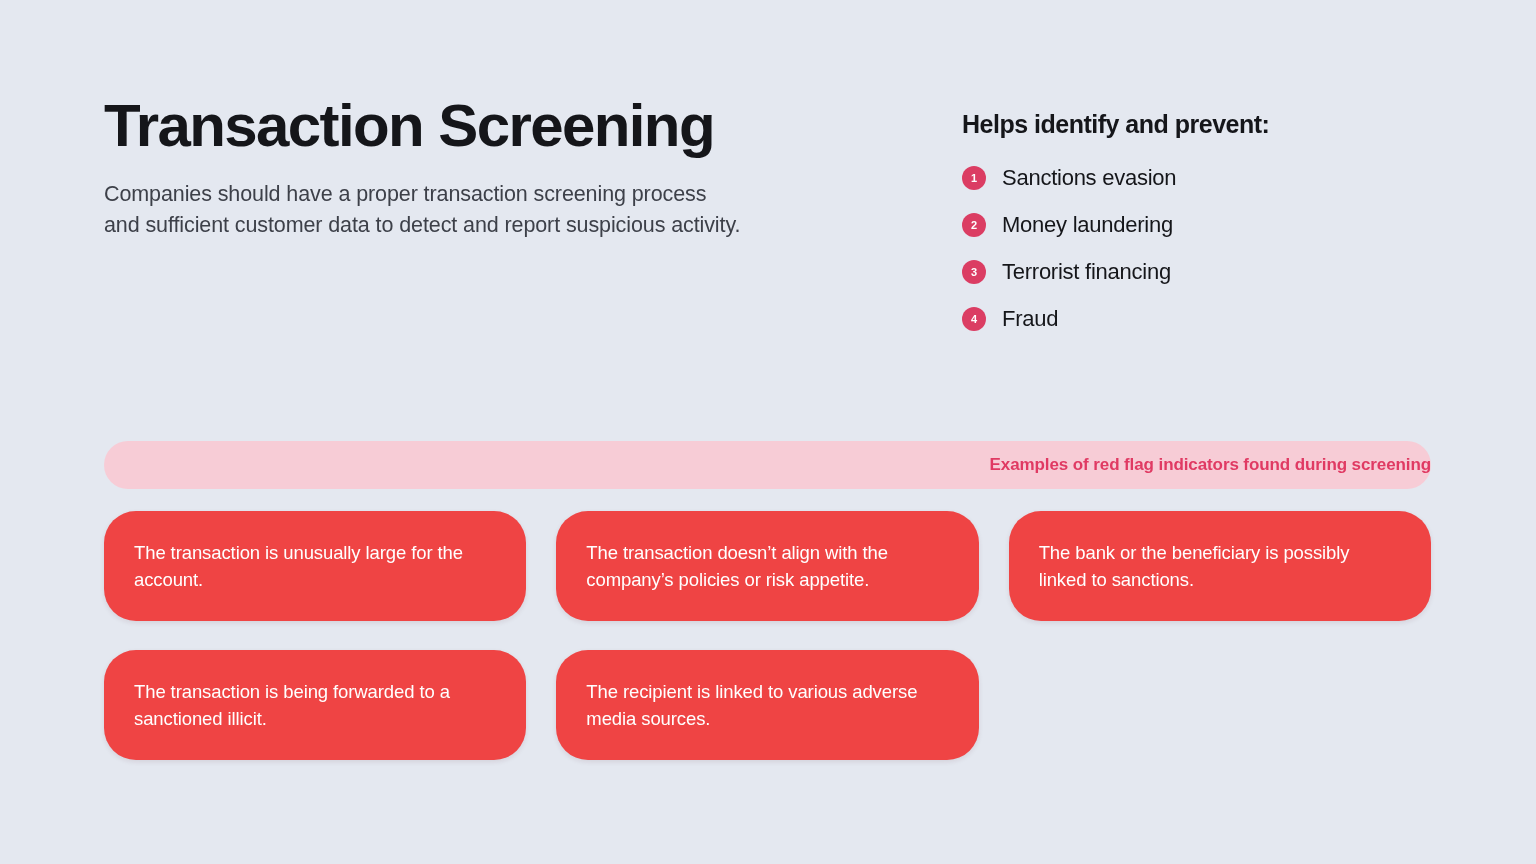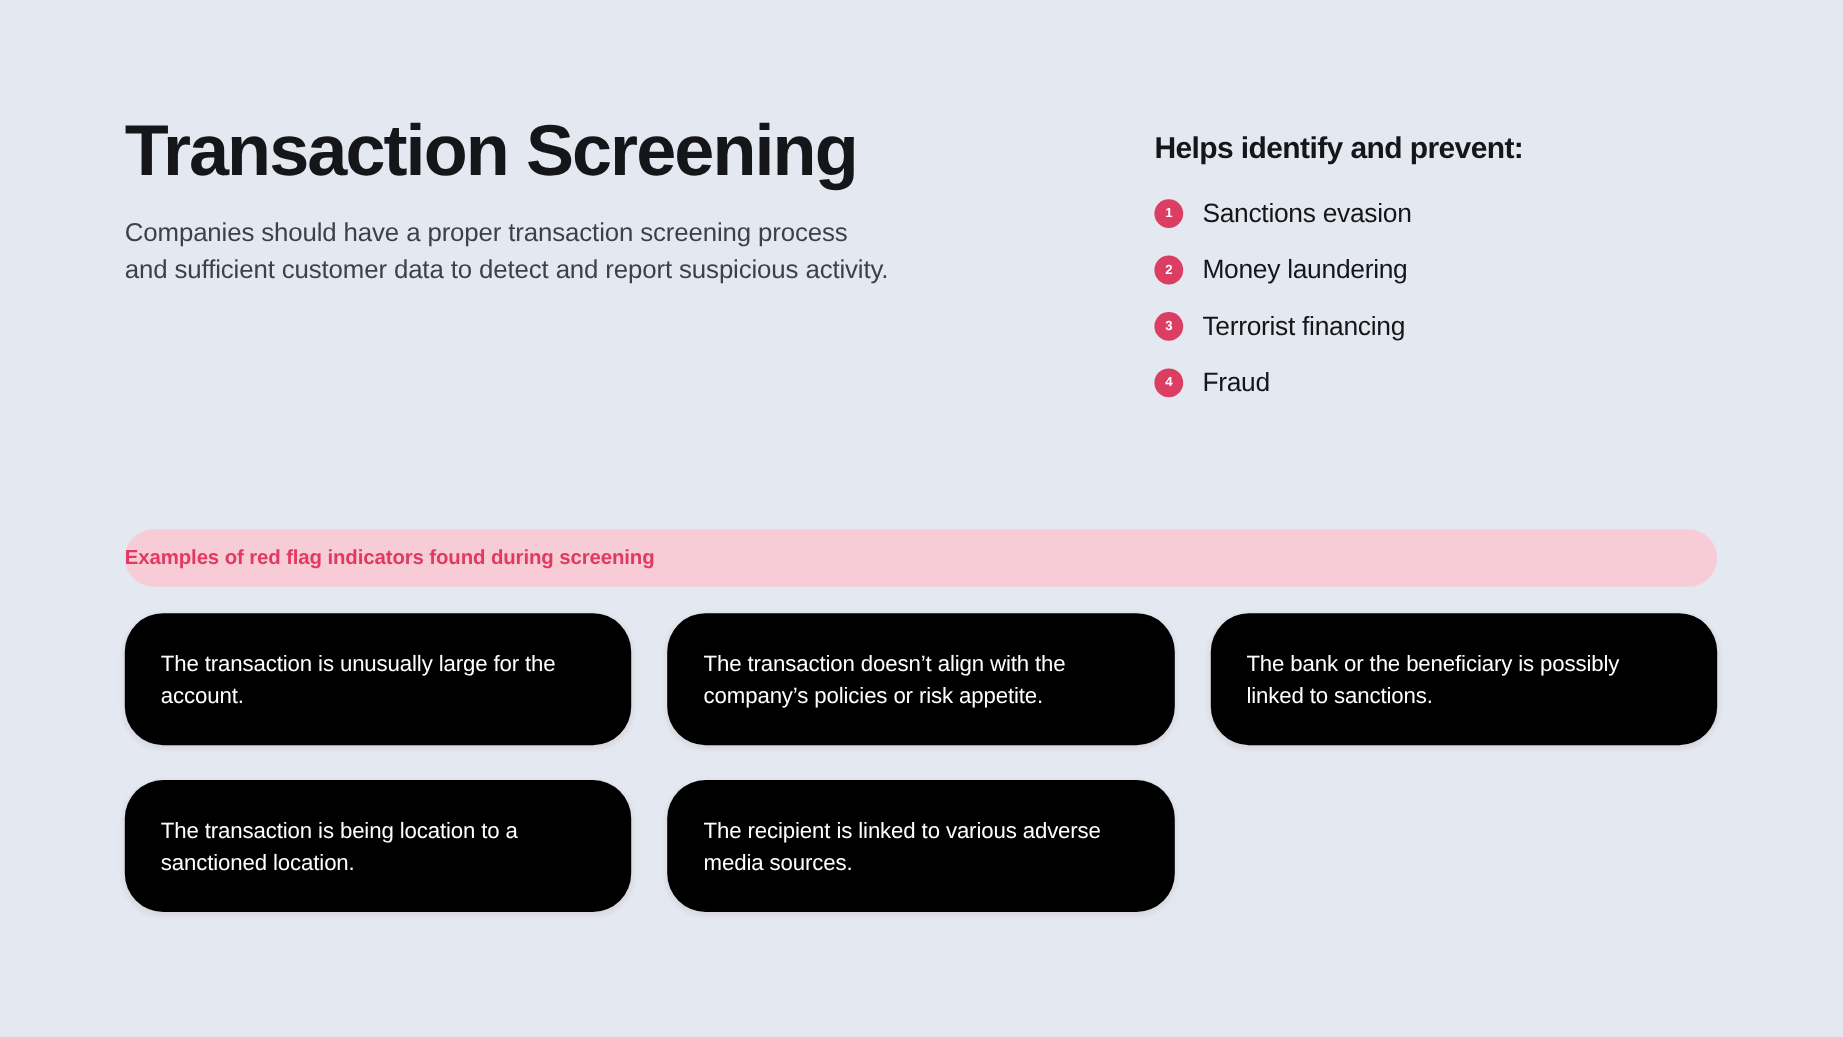--- a/index.html
+++ b/index.html
@@ -113,21 +113,21 @@
   .banner {
     position: absolute;
     left: 104px;
     right: 105px;
     top: 441px;
     height: 48px;
     border-radius: 24px;
     background: #f7ccd6;
     display: flex;
     align-items: center;
-    justify-content: flex-start;
+    justify-content: flex-end;
   }
 
   .banner-text {
     font-size: 17px;
     font-weight: 700;
     color: #e03a63;
     letter-spacing: -0.1px;
   }
 
   
@@ -137,21 +137,21 @@
     right: 105px;
     top: 511px;
     display: grid;
     grid-template-columns: repeat(3, 1fr);
     grid-auto-rows: 110px;
     column-gap: 30px;
     row-gap: 29px;
   }
 
   .card {
-    background: #000000;
+    background: #ef4444;
     border-radius: 32px;
     padding: 0 30px;
     display: flex;
     align-items: center;
     box-shadow: 0 2px 5px rgba(80, 20, 40, 0.10);
   }
 
   .card-text {
     font-size: 18.5px;
     line-height: 27px;
@@ -203,20 +203,20 @@
     <div class="card">
       <span class="card-text">The transaction is unusually large for the account.</span>
     </div>
     <div class="card">
       <span class="card-text">The transaction doesn’t align with the company’s policies or risk appetite.</span>
     </div>
     <div class="card">
       <span class="card-text">The bank or the beneficiary is possibly linked to sanctions.</span>
     </div>
     <div class="card">
-      <span class="card-text">The transaction is being location to a sanctioned location.</span>
+      <span class="card-text">The transaction is being forwarded to a sanctioned illicit.</span>
     </div>
     <div class="card">
       <span class="card-text">The recipient is linked to various adverse media sources.</span>
     </div>
   </div>
 
 </div>
 
 </body></html>

